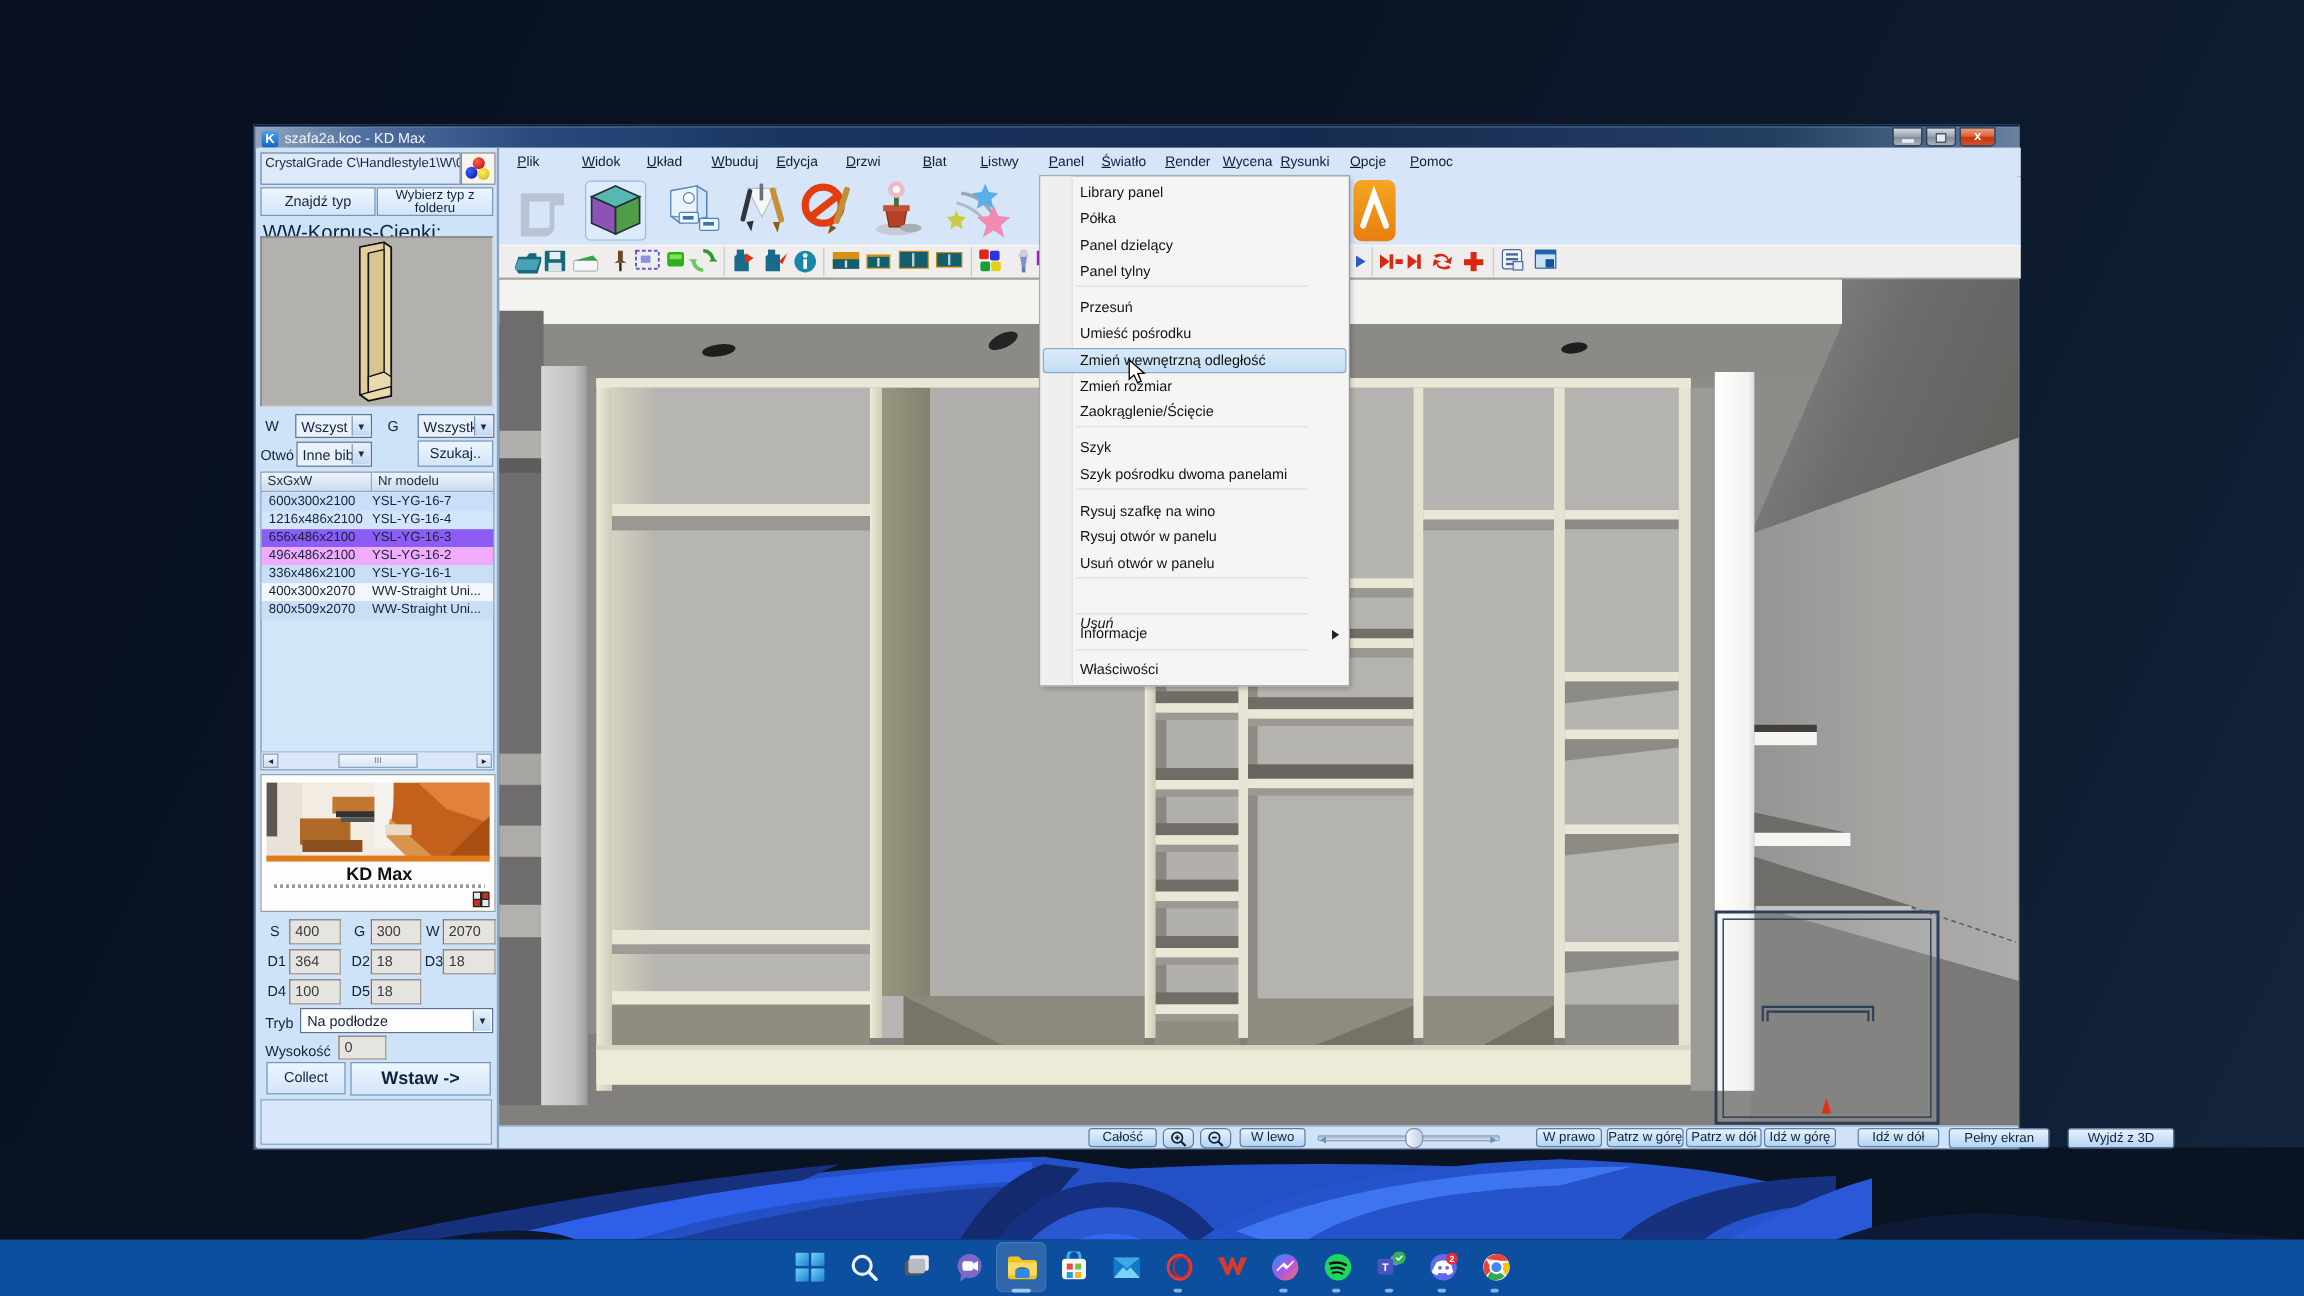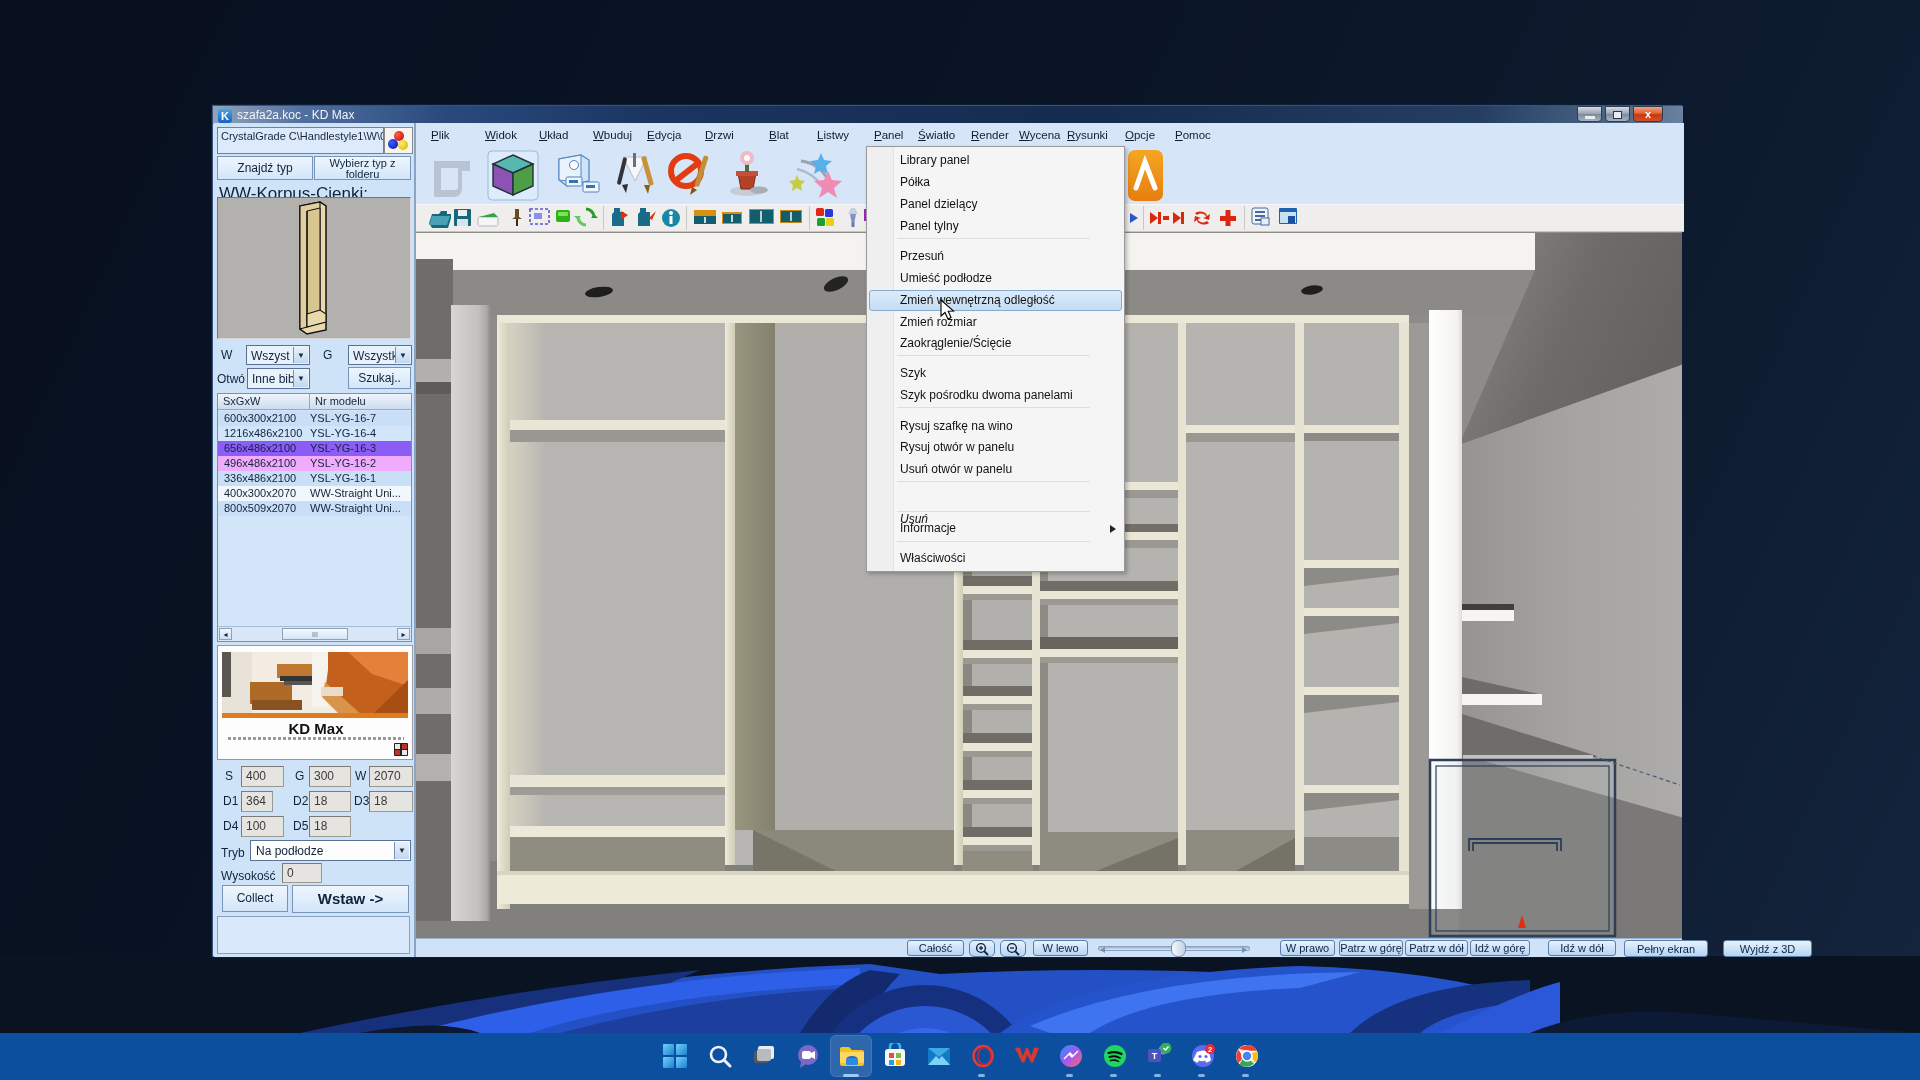--- a/index.html
+++ b/index.html
@@ -184,21 +184,21 @@
       </div>
     </div>
 
     <div class="lbl" style="left:11px;top:646px;">S</div>
       <div class="gin" style="left:27px;top:643px;width:43px;height:21px;">400</div>
     <div class="lbl" style="left:81px;top:646px;">G</div>
       <div class="gin" style="left:95px;top:643px;width:42px;height:21px;">300</div>
     <div class="lbl" style="left:141px;top:646px;">W</div>
       <div class="gin" style="left:155px;top:643px;width:44px;height:21px;">2070</div>
     <div class="lbl" style="left:9px;top:671px;">D1</div>
-      <div class="gin" style="left:27px;top:668px;width:32px;height:21px;">364</div>
+      <div class="gin" style="left:27px;top:668px;width:43px;height:21px;">364</div>
     <div class="lbl" style="left:79px;top:671px;">D2</div>
       <div class="gin" style="left:95px;top:668px;width:42px;height:21px;">18</div>
     <div class="lbl" style="left:140px;top:671px;">D3</div>
       <div class="gin" style="left:155px;top:668px;width:44px;height:21px;">18</div>
     <div class="lbl" style="left:9px;top:696px;">D4</div>
       <div class="gin" style="left:27px;top:693px;width:43px;height:21px;">100</div>
     <div class="lbl" style="left:79px;top:696px;">D5</div>
       <div class="gin" style="left:95px;top:693px;width:42px;height:21px;">18</div>
     <div class="lbl" style="left:7px;top:723px;">Tryb</div>
     <div class="combo" style="left:36px;top:717px;width:161px;height:21px;background:#fdfdfd;">
@@ -625,21 +625,21 @@
 
 <div id="cmenu">
   <div class="gut"></div>
   <div id="hilite"></div>
   <div class="mi" style="top:6px;">Library panel</div>
   <div class="mi" style="top:28px;">Półka</div>
   <div class="mi" style="top:50px;">Panel dzielący</div>
   <div class="mi" style="top:72px;">Panel tylny</div>
   <div class="msep" style="top:91px;"></div>
   <div class="mi" style="top:102px;">Przesuń</div>
-  <div class="mi" style="top:124px;">Umieść podłodze</div>
+  <div class="mi" style="top:124px;">Umieść pośrodku</div>
   <div class="mi" style="top:146px;">Zmień wewnętrzną odległość</div>
   <div class="mi" style="top:168px;">Zmień rozmiar</div>
   <div class="mi" style="top:189px;">Zaokrąglenie/Ścięcie</div>
   <div class="msep" style="top:208px;"></div>
   <div class="mi" style="top:219px;">Szyk</div>
   <div class="mi" style="top:241px;">Szyk pośrodku dwoma panelami</div>
   <div class="msep" style="top:260px;"></div>
   <div class="mi" style="top:272px;">Rysuj szafkę na wino</div>
   <div class="mi" style="top:293px;">Rysuj otwór w panelu</div>
   <div class="mi" style="top:315px;">Usuń otwór w panelu</div>

